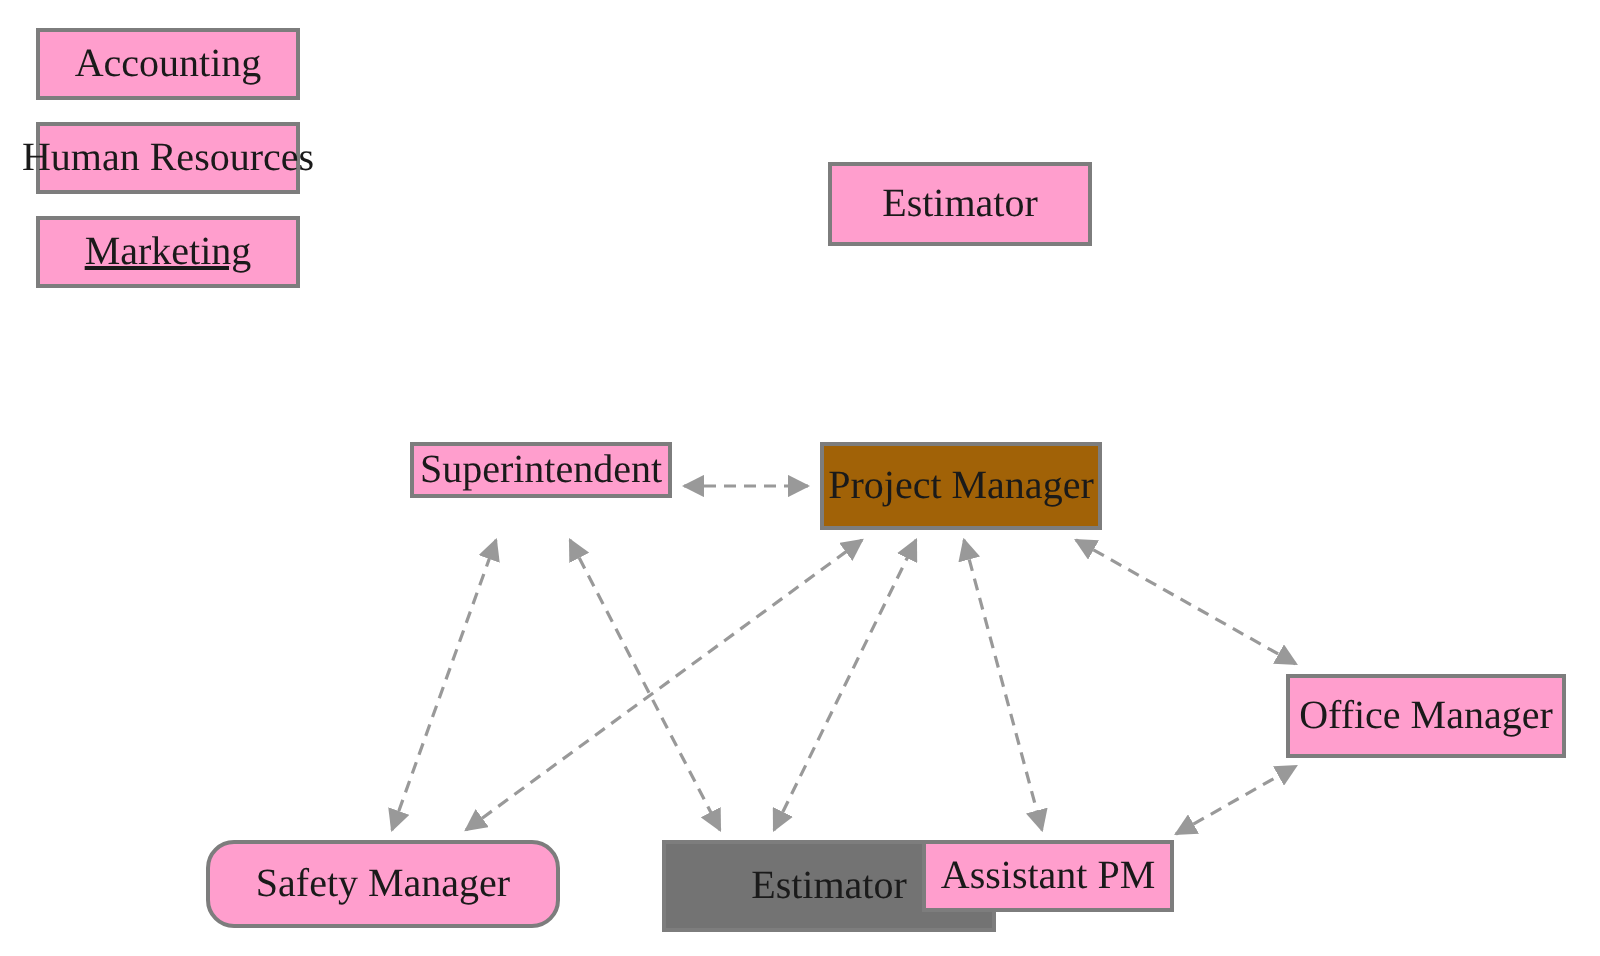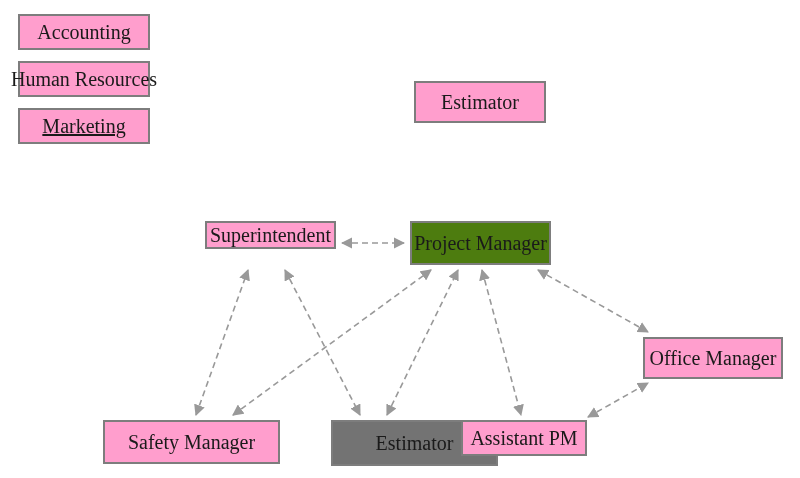--- a/index.html
+++ b/index.html
@@ -62,20 +62,20 @@
         <line x1="588" y1="417" x2="648" y2="383" stroke="#999999" stroke-width="1.6" stroke-dasharray="6 4" marker-end="url(#arrow-end)" marker-start="url(#arrow-start)"></line>
       </g>
   </svg>
 
   <div id="node-layer">
       <div class="node" style="left: 18px; top: 14px; width: 132px; height: 36px; background: rgb(255, 158, 205); border-color: rgb(125, 125, 125);">Accounting</div>
       <div class="node" style="left: 18px; top: 61px; width: 132px; height: 36px; background: rgb(255, 158, 205); border-color: rgb(125, 125, 125);">Human Resources</div>
       <div class="node" style="left: 18px; top: 108px; width: 132px; height: 36px; background: rgb(255, 158, 205); border-color: rgb(125, 125, 125); text-decoration: underline;">Marketing</div>
       <div class="node" style="left: 414px; top: 81px; width: 132px; height: 42px; background: rgb(255, 158, 205); border-color: rgb(125, 125, 125);">Estimator</div>
       <div class="node" style="left: 205px; top: 221px; width: 131px; height: 28px; background: rgb(255, 158, 205); border-color: rgb(125, 125, 125);">Superintendent</div>
-      <div class="node" style="left: 410px; top: 221px; width: 141px; height: 44px; background: #4d7c0f; border-color: rgb(125, 125, 125);">Project Manager</div>
+      <div class="node" style="left: 410px; top: 221px; width: 141px; height: 44px; background: #a16207; border-color: rgb(125, 125, 125);">Project Manager</div>
       <div class="node" style="left: 643px; top: 337px; width: 140px; height: 42px; background: rgb(255, 158, 205); border-color: rgb(125, 125, 125);">Office Manager</div>
-      <div class="node" style="left: 103px; top: 420px; width: 177px; height: 44px; background: rgb(255, 158, 205); border-color: rgb(125, 125, 125);">Safety Manager</div>
+      <div class="node" style="left: 103px; top: 420px; width: 177px; height: 44px; background: rgb(255, 158, 205); border-color: rgb(125, 125, 125); border-radius: 14px;">Safety Manager</div>
       <div class="node" style="left: 307px; top: 420px; width: 167px; height: 46px; background: #737373; border-color: rgb(125, 125, 125); margin-left: 24px;">Estimator</div>
       <div class="node" style="left: 461px; top: 420px; width: 126px; height: 36px; background: rgb(255, 158, 205); border-color: rgb(125, 125, 125);">Assistant PM</div>
     </div>
 
 </div>
 
 </body></html>

